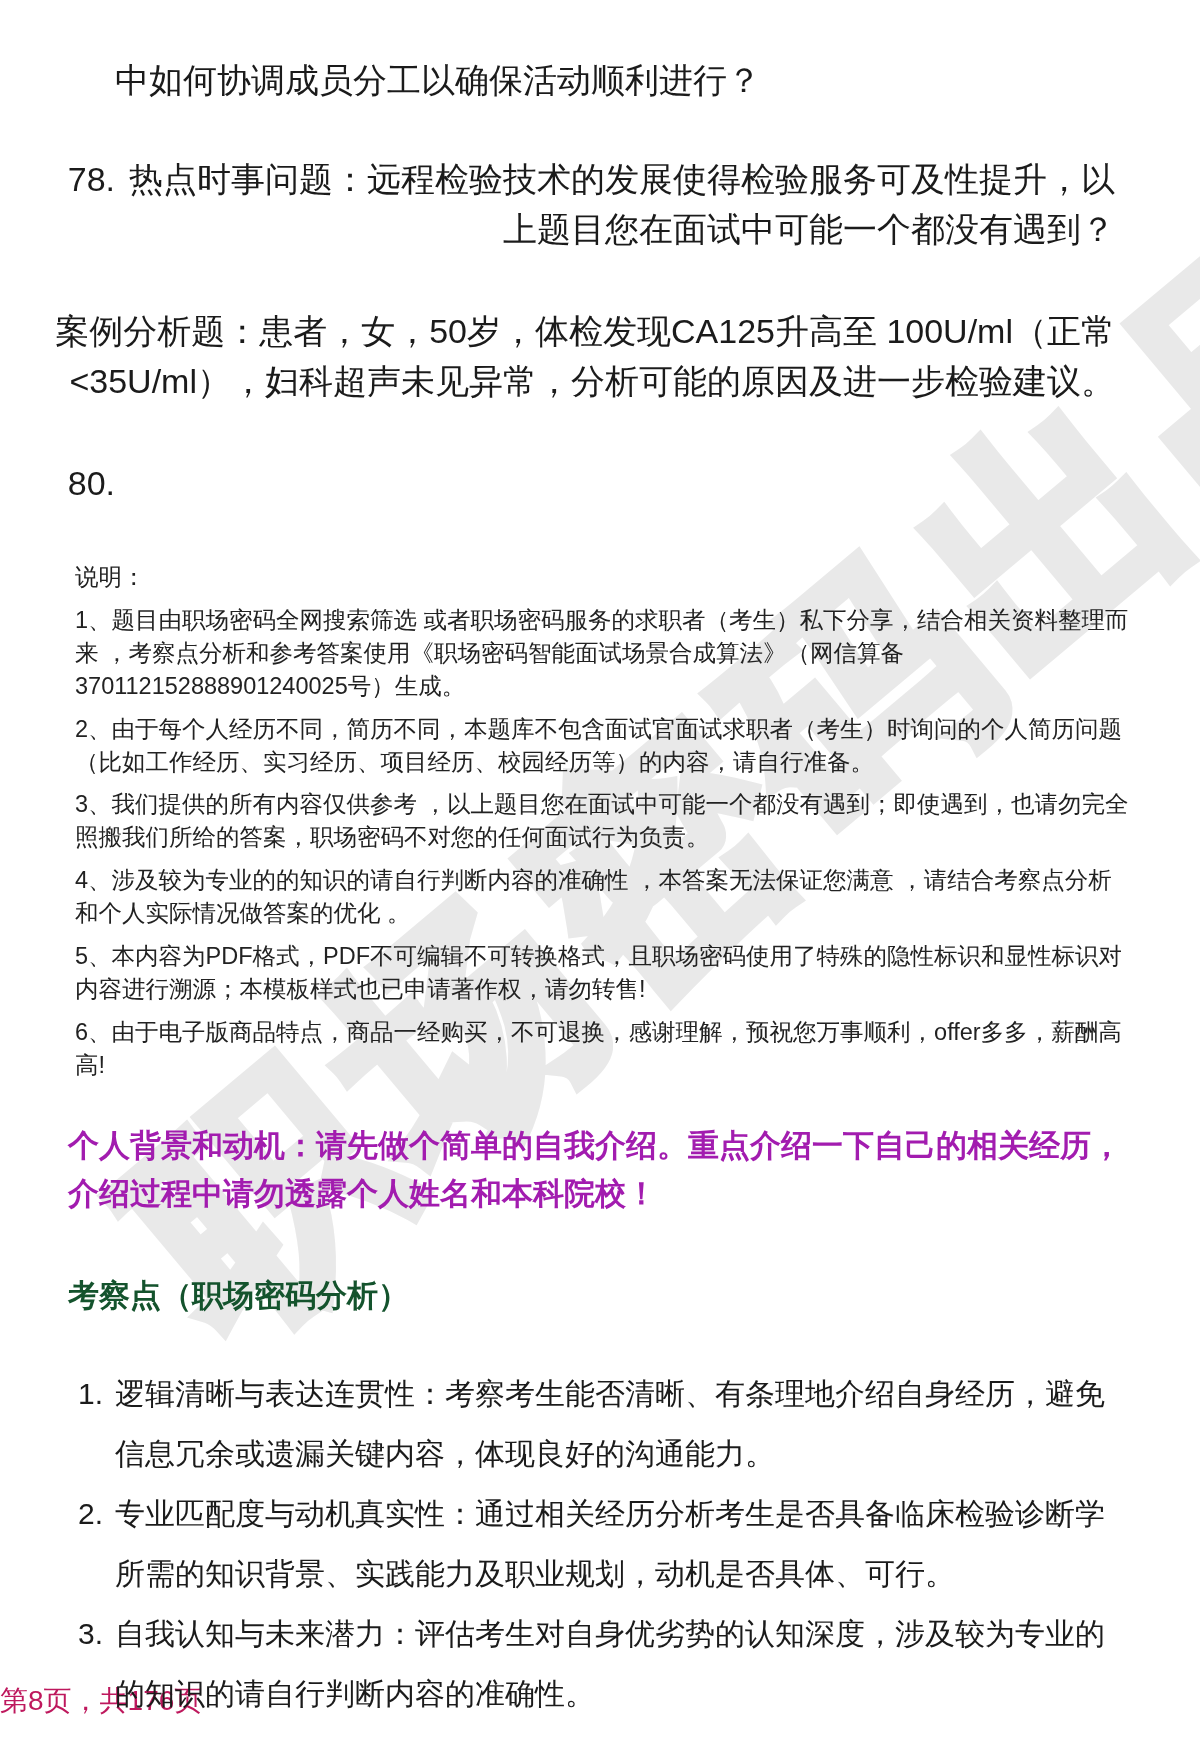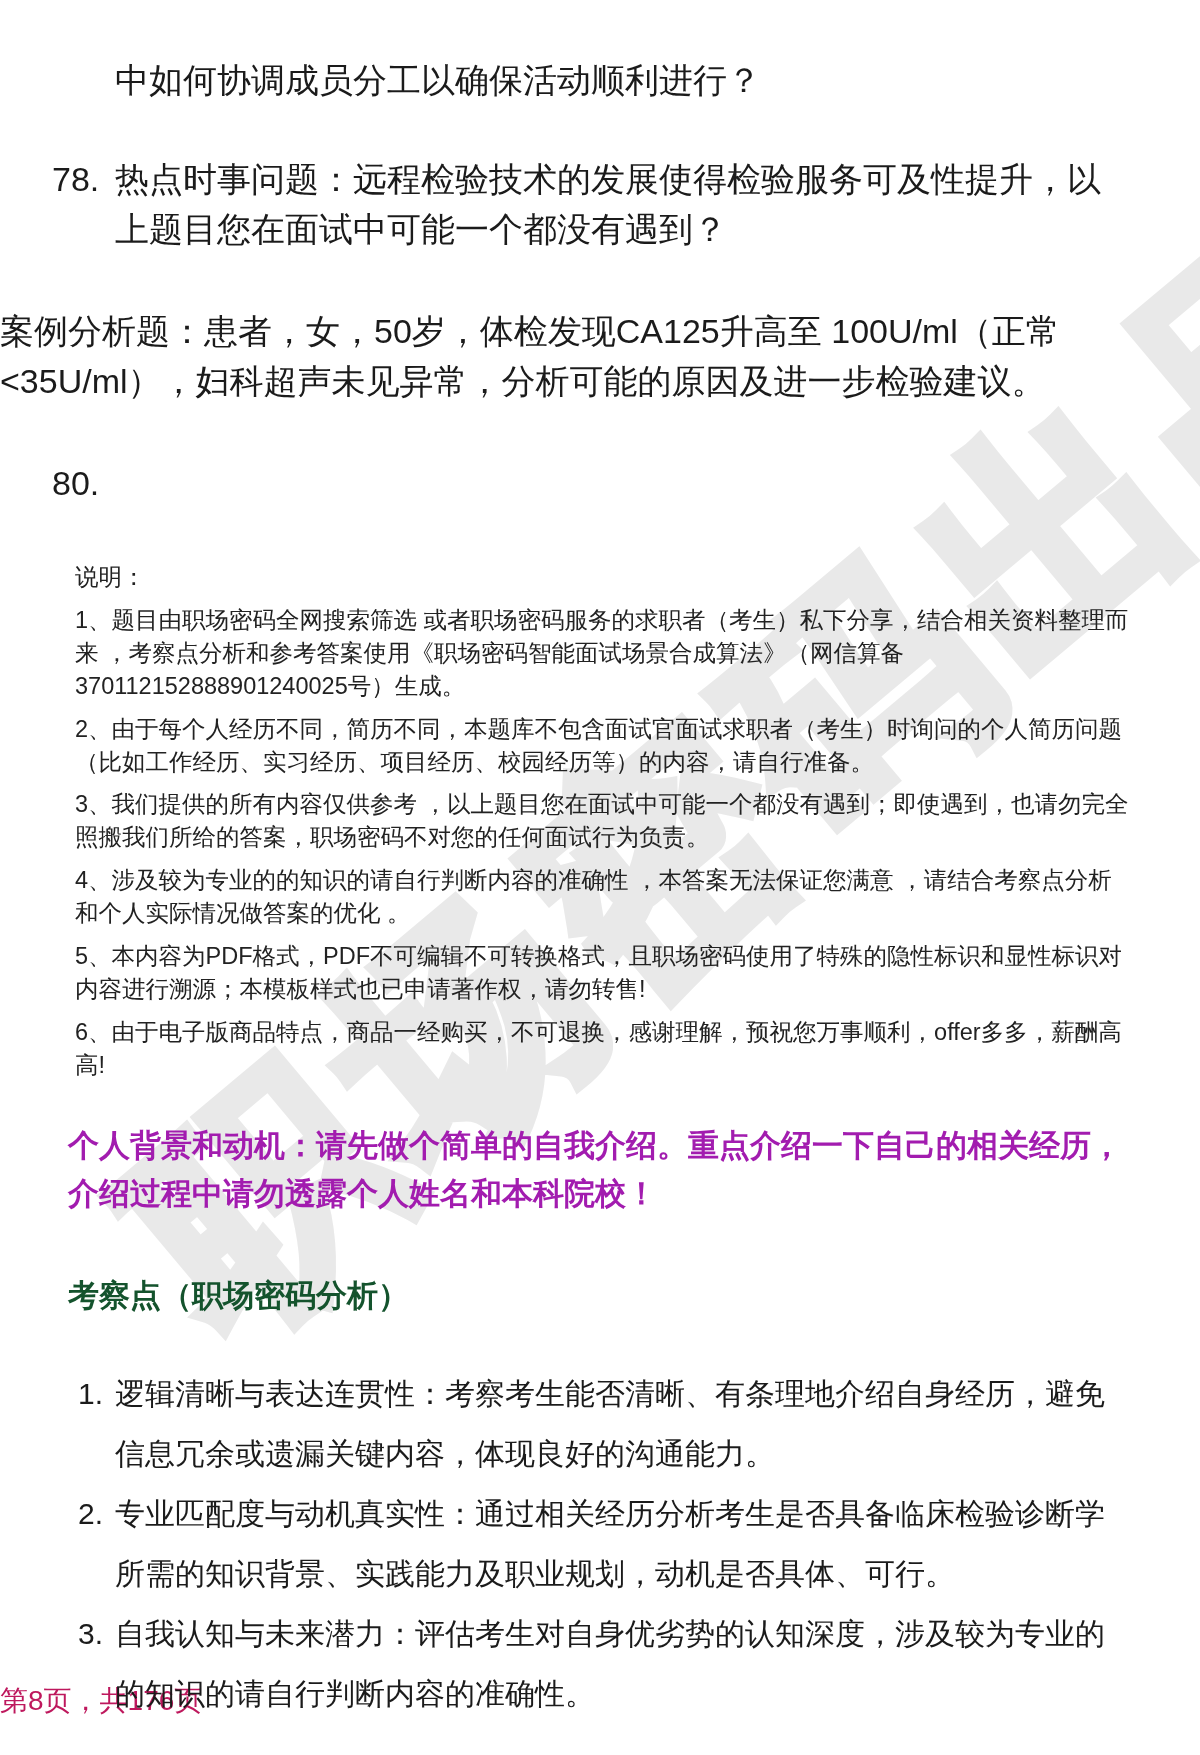--- a/index.html
+++ b/index.html
@@ -27,21 +27,21 @@
   .content { position:relative; z-index:1; }
 
   
   .cont-line {
     padding:56px 50px 0 115px;
     font-size:34px; line-height:1.45;
   }
 
   
   .questions { margin-top:50px; }
-  .question { display:flex; margin-bottom:52px; }
+  .question { display:flex; margin-bottom:52px;text-align:right; }
   .q-num {
     flex:0 0 63px; margin-left:52px;
     font-size:34px; line-height:1.47;
   }
   .q-text {
     flex:1; margin-right:85px;
     font-size:34px; line-height:1.47;
   }
 
   

